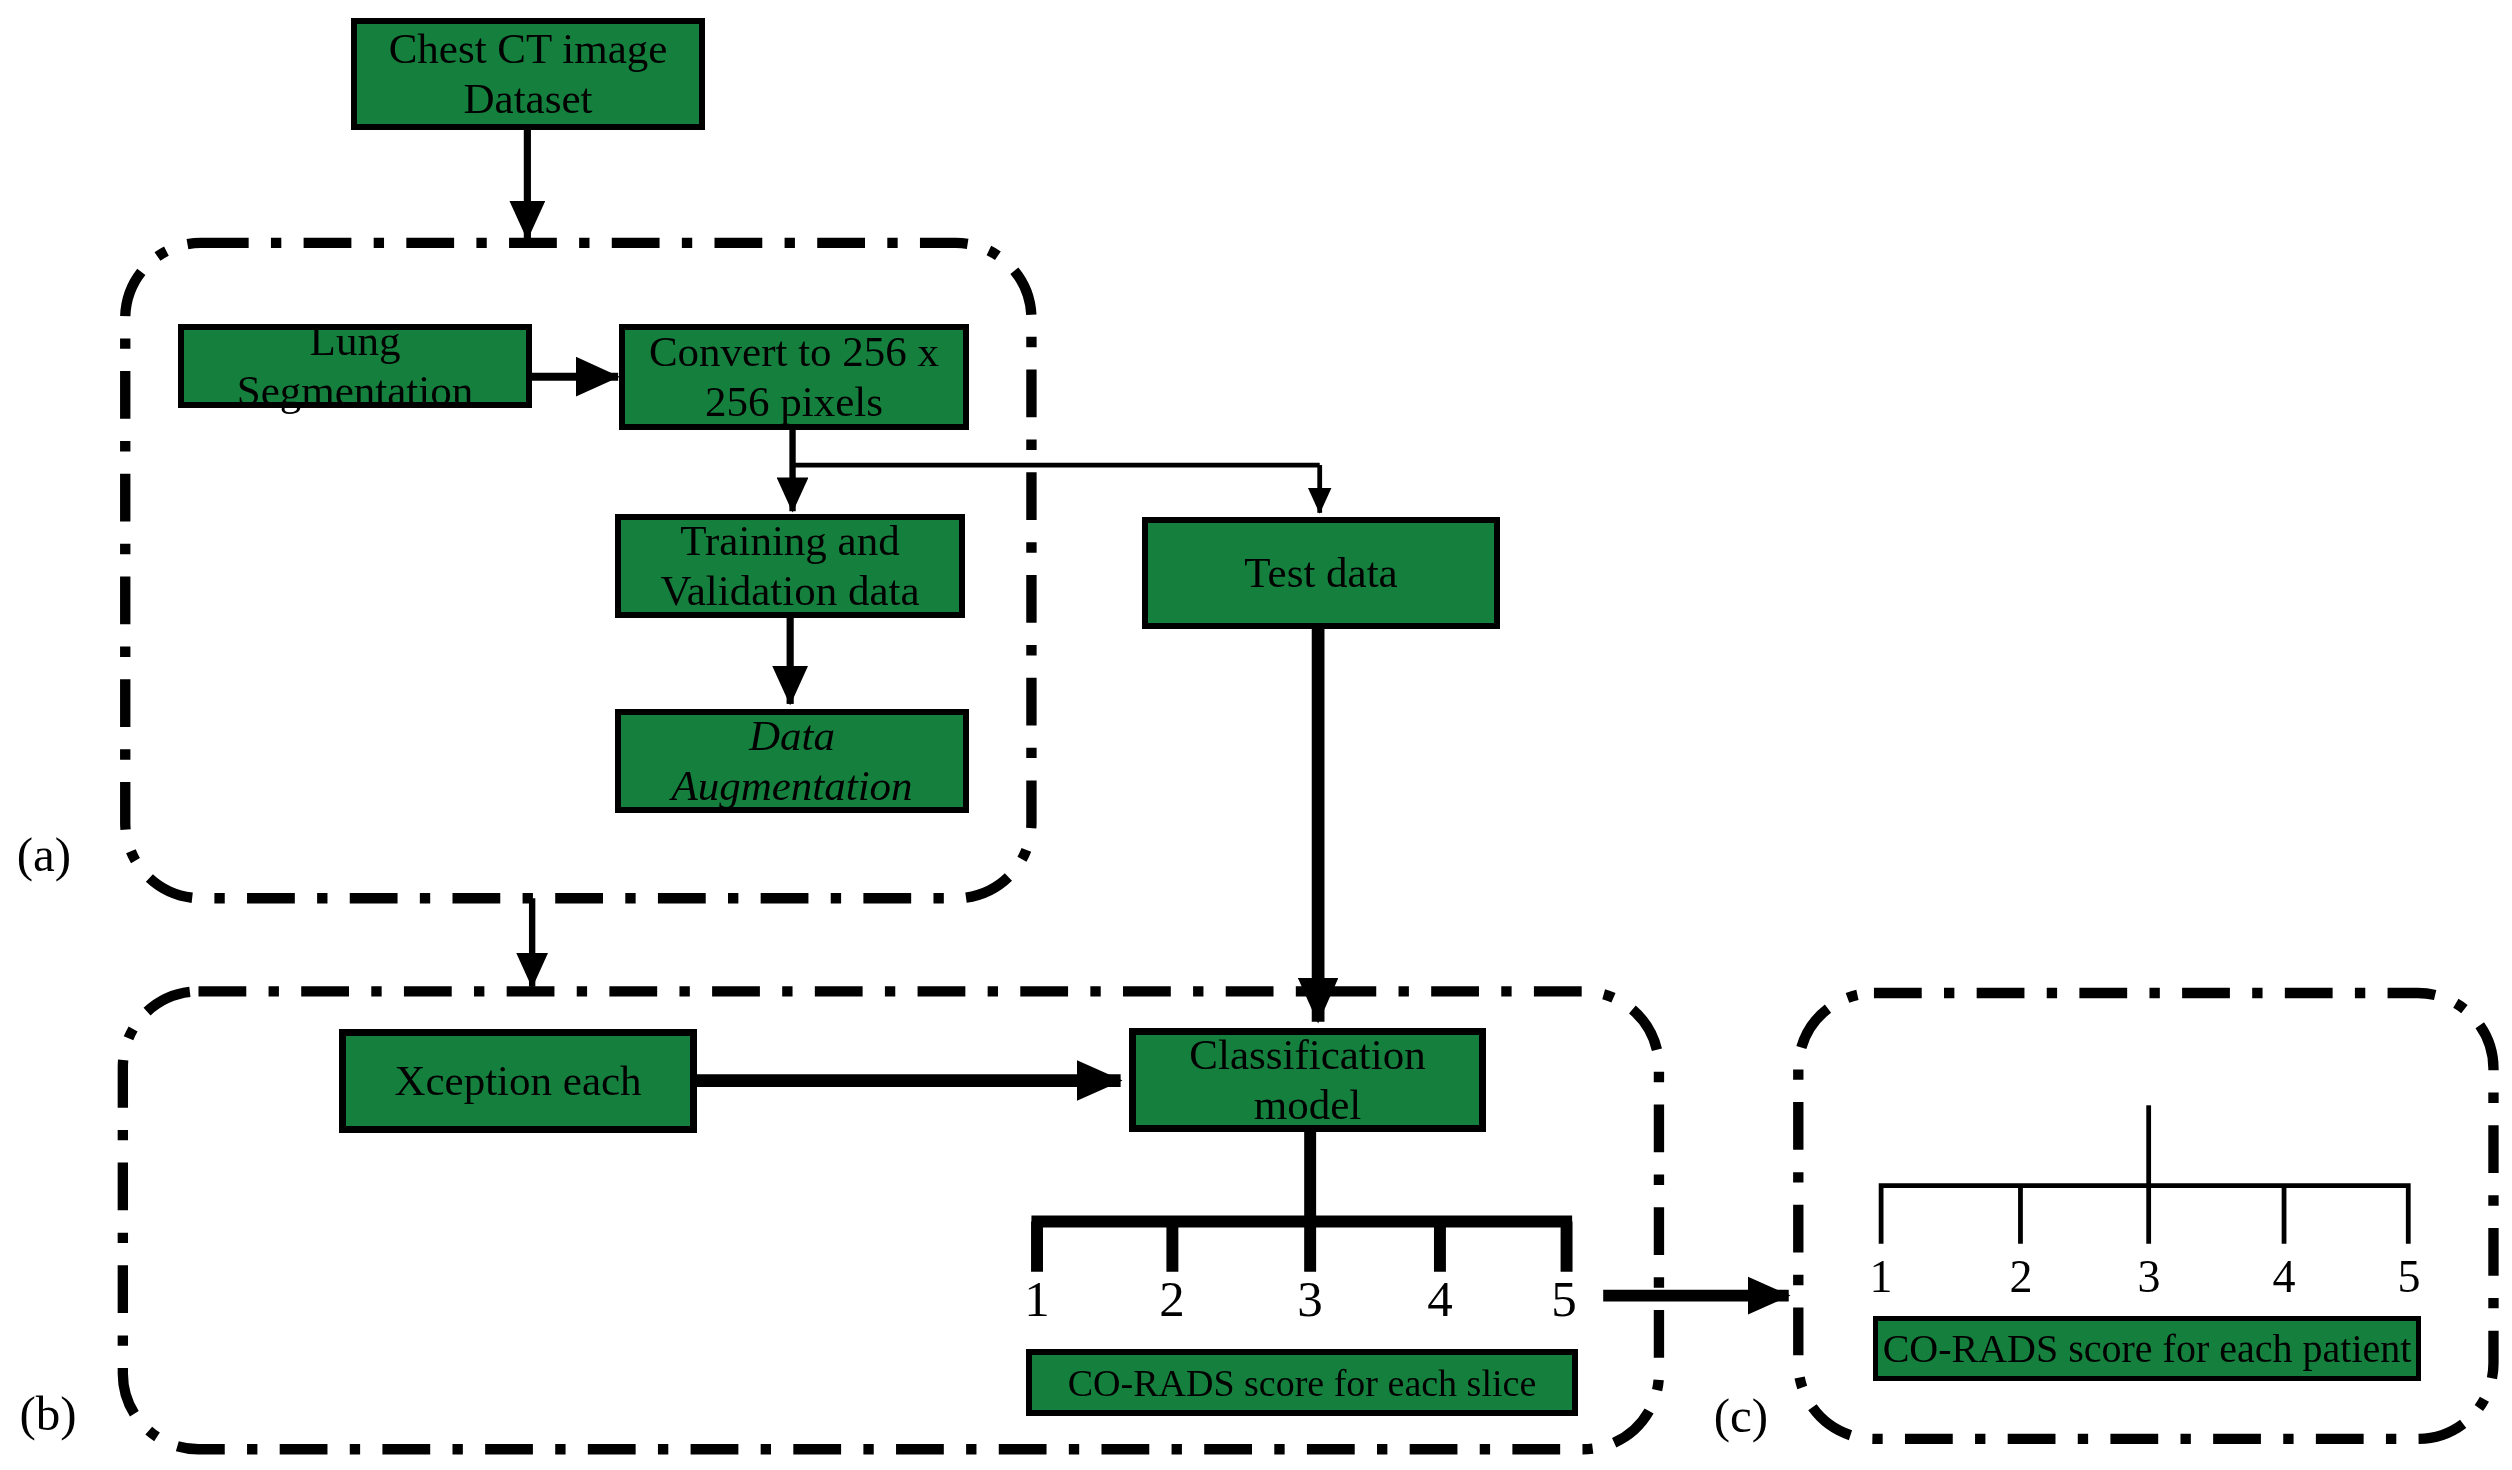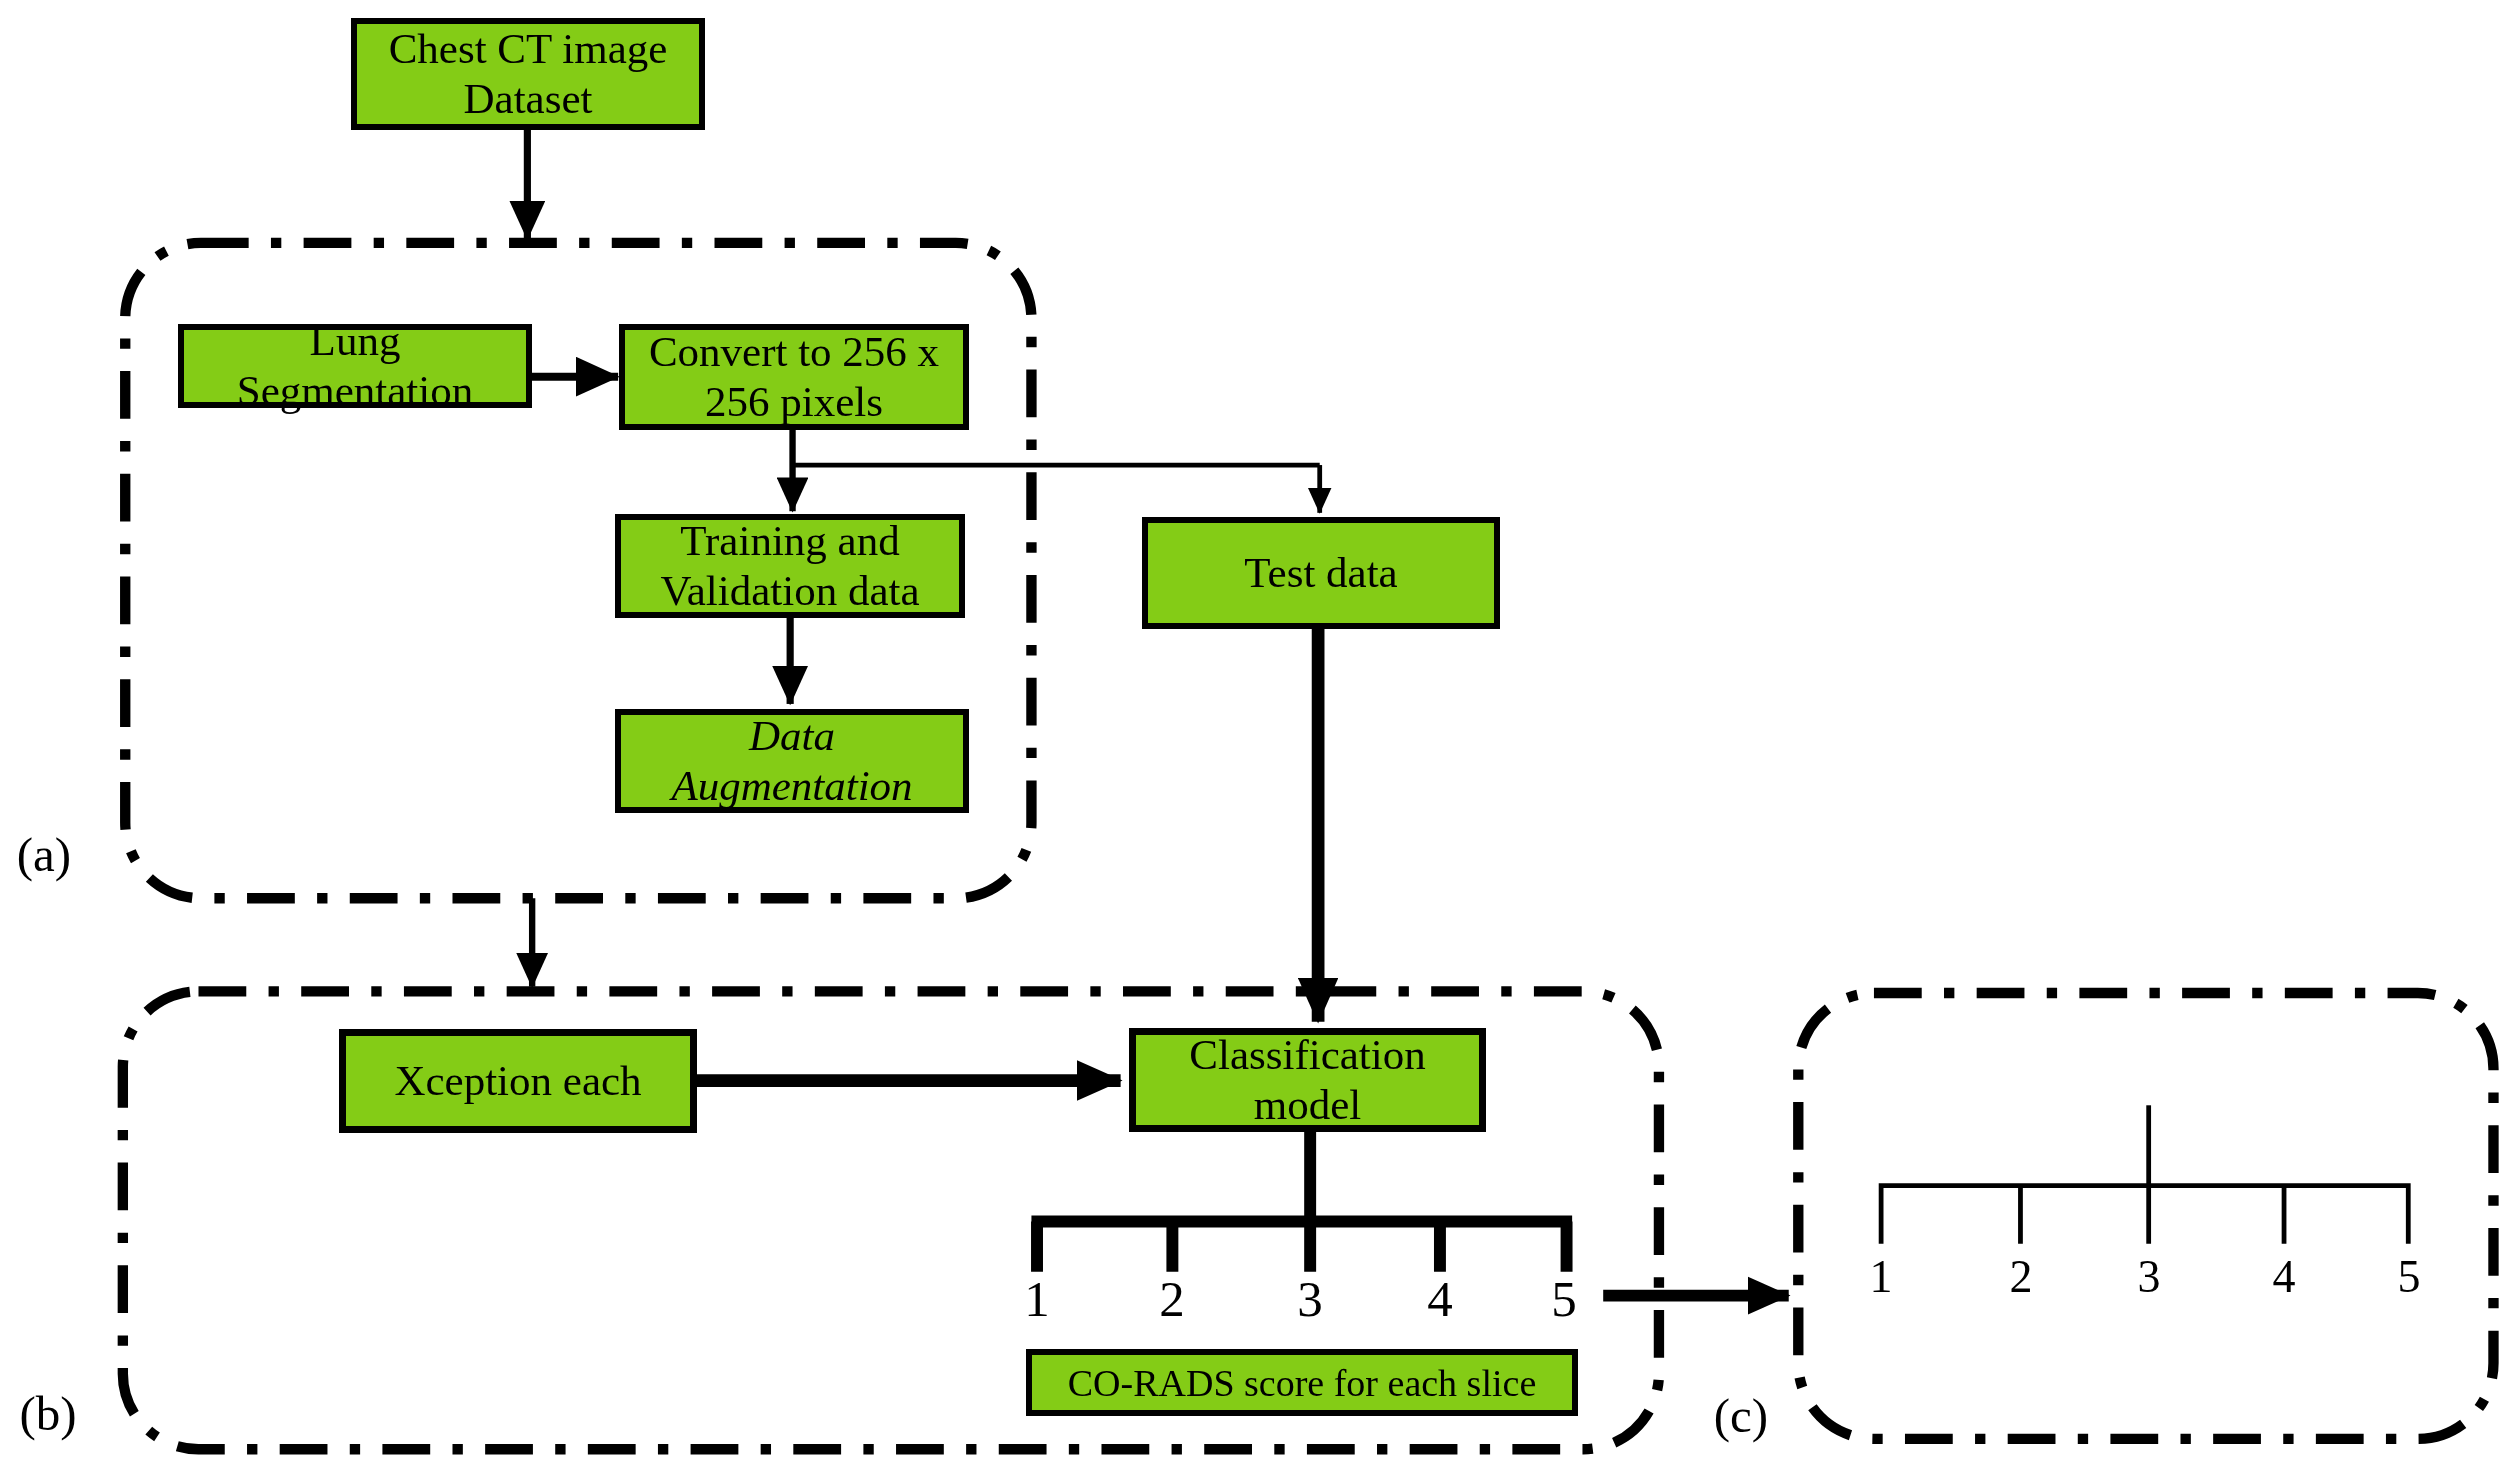--- a/index.html
+++ b/index.html
@@ -23,21 +23,21 @@
   }
   svg.wires {
     position: absolute;
     left: 0;
     top: 0;
     z-index: 1;
   }
   .node {
     position: absolute;
     z-index: 2;
-    background: #84cc16;
+    background: #15803d;
     border: 6.4px solid #000000;
     box-sizing: border-box;
     display: flex;
     align-items: center;
     justify-content: center;
     text-align: center;
     white-space: pre-line;
     font-size: 43px;
     line-height: 1.16;
   }
@@ -135,19 +135,20 @@
   <span class="score-num" style="left:1564px; top:1274px;">5</span>
 
   <div class="node caption-box" style="left:1026px; top:1349px; width:552px; height:67px;">CO-RADS score for each slice</div>
 
   <span class="score-num small" style="left:1881px; top:1254px;">1</span>
   <span class="score-num small" style="left:2021px; top:1254px;">2</span>
   <span class="score-num small" style="left:2149px; top:1254px;">3</span>
   <span class="score-num small" style="left:2284px; top:1254px;">4</span>
   <span class="score-num small" style="left:2409px; top:1254px;">5</span>
 
+  <div class="node caption-box thin-border" style="left:1873px; top:1316px; width:548px; height:65px; font-size:40px;">CO-RADS score for each patient</div>
 
   <div class="region-label" style="left:-4px; top:830px;">(a)</div>
   <div class="region-label" style="left:0px; top:1389px;">(b)</div>
   <div class="region-label" style="left:1693px; top:1391px;">(c)</div>
 
 </div>
 
 
 </body></html>

